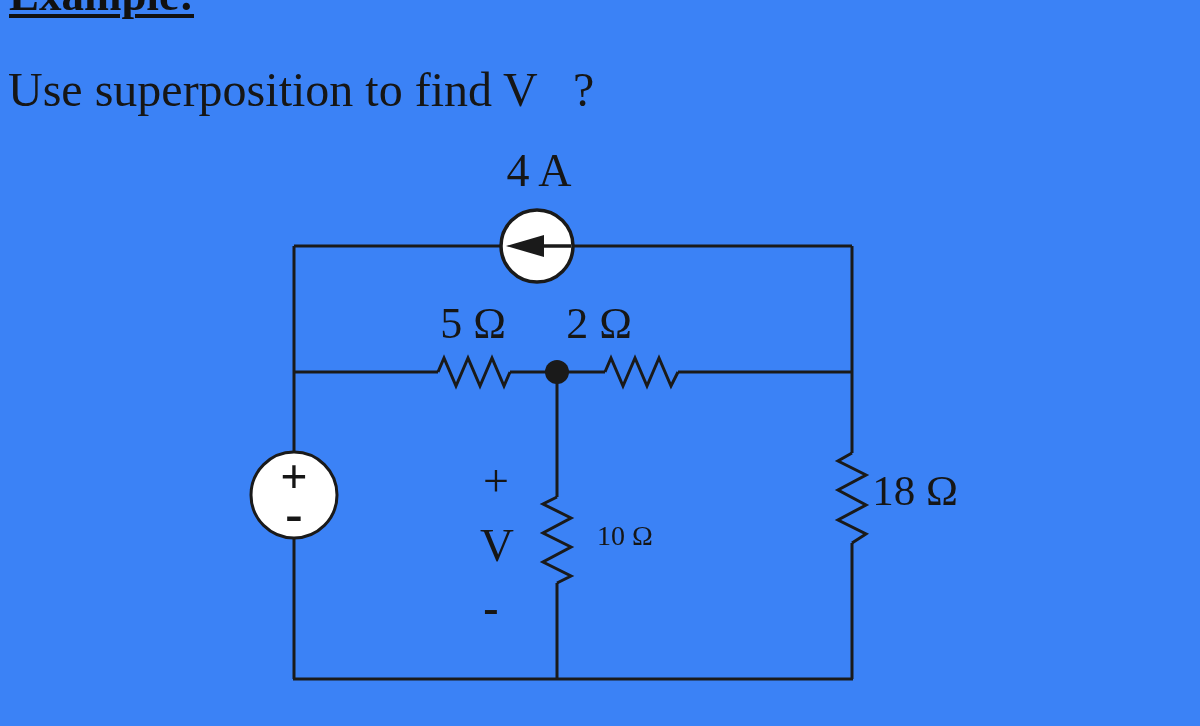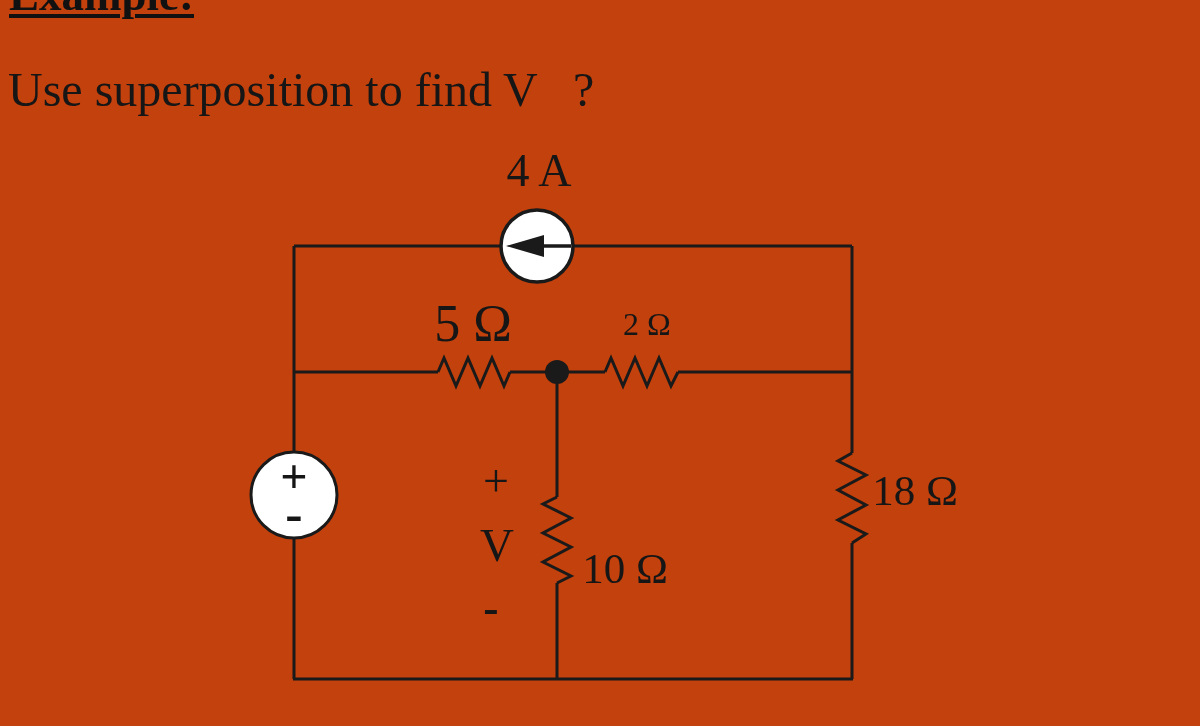--- a/index.html
+++ b/index.html
@@ -1,20 +1,20 @@
 <!DOCTYPE html>
 <html><head>
 <meta charset="utf-8">
 <style>
   html, body { margin: 0; padding: 0; background: #ffffff; }
   .page {
     position: relative;
     width: 1200px;
     height: 726px;
-    background: #c2410c;
+    background: #3b82f6;
     overflow: hidden;
     font-family: "Liberation Serif", serif;
     color: #1a1a1a;
   }
   .clipped-title {
     position: absolute;
     left: 9px;
     top: -31px;
     font-size: 45px;
     font-weight: bold;
@@ -38,24 +38,24 @@
     top: 0;
   }
   .lbl {
     position: absolute;
     transform: translate(-50%, -50%);
     white-space: pre;
     color: #161616;
     line-height: 1;
   }
   .lbl-4a     { left: 539px; top: 171px; font-size: 46px; }
-  .lbl-5ohm   { left: 473px; top: 324px; font-size: 52px; }
-  .lbl-2ohm   { left: 647px; top: 324px; font-size: 32px; }
+  .lbl-5ohm   { left: 473px; top: 324px; font-size: 44px; }
+  .lbl-2ohm   { left: 599px; top: 324px; font-size: 44px; }
   .lbl-100v   { left: 228px; top: 438px; font-size: 43px; }
-  .lbl-10ohm  { left: 625px; top: 568px; font-size: 43px; }
+  .lbl-10ohm  { left: 625px; top: 536px; font-size: 28px; }
   .lbl-12ohm  { left: 915px; top: 490px; font-size: 43px; }
   .lbl-vs-plus  { left: 294px; top: 477px; font-size: 48px; font-weight: bold; }
   .lbl-vs-minus { left: 294px; top: 514px; font-size: 52px; font-weight: bold; }
   .lbl-vm-plus  { left: 496px; top: 481px; font-size: 46px; }
   .lbl-vm-name  { left: 497px; top: 545px; font-size: 47px; }
   .lbl-vm-minus { left: 491px; top: 608px; font-size: 46px; font-weight: bold; }
 </style>
 </head>
 <body>
 

